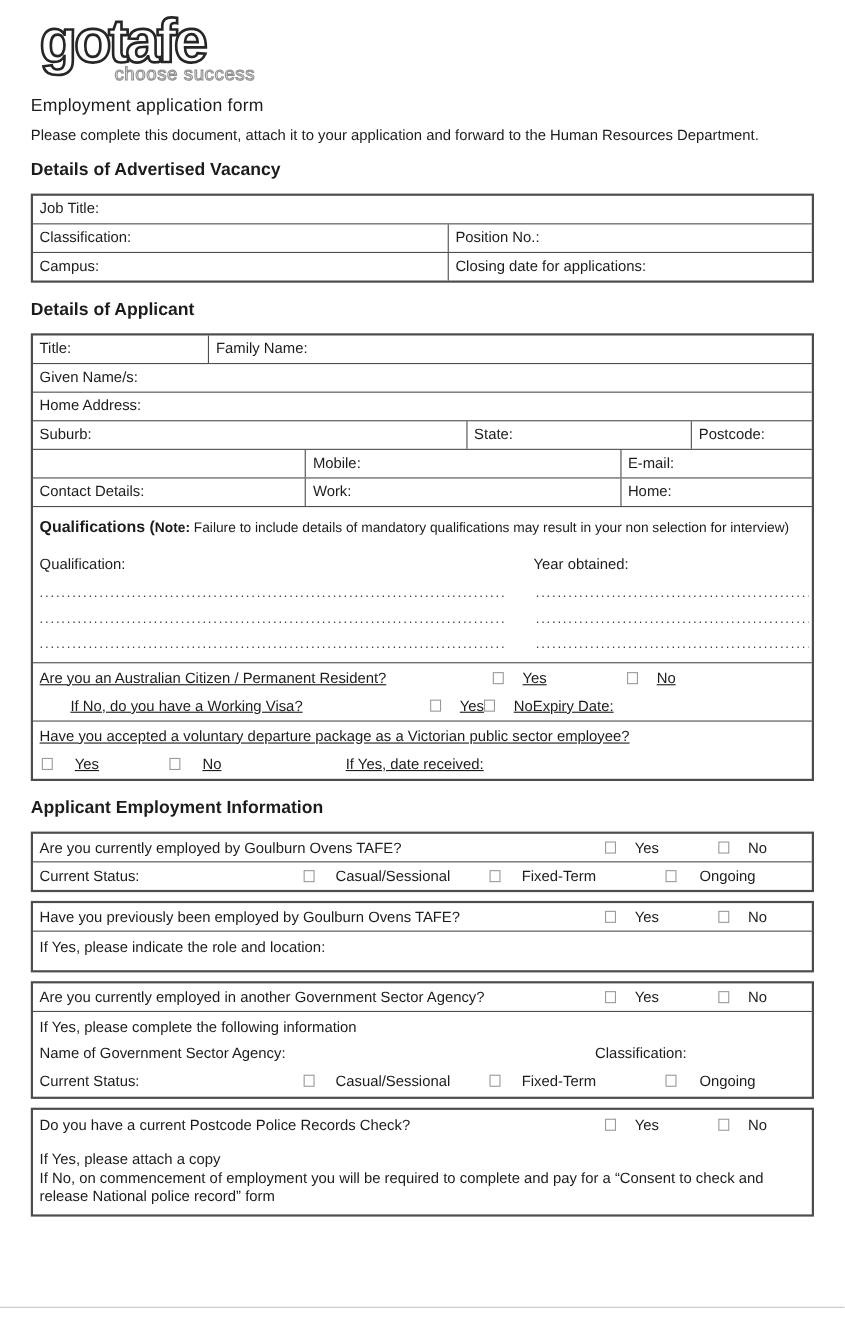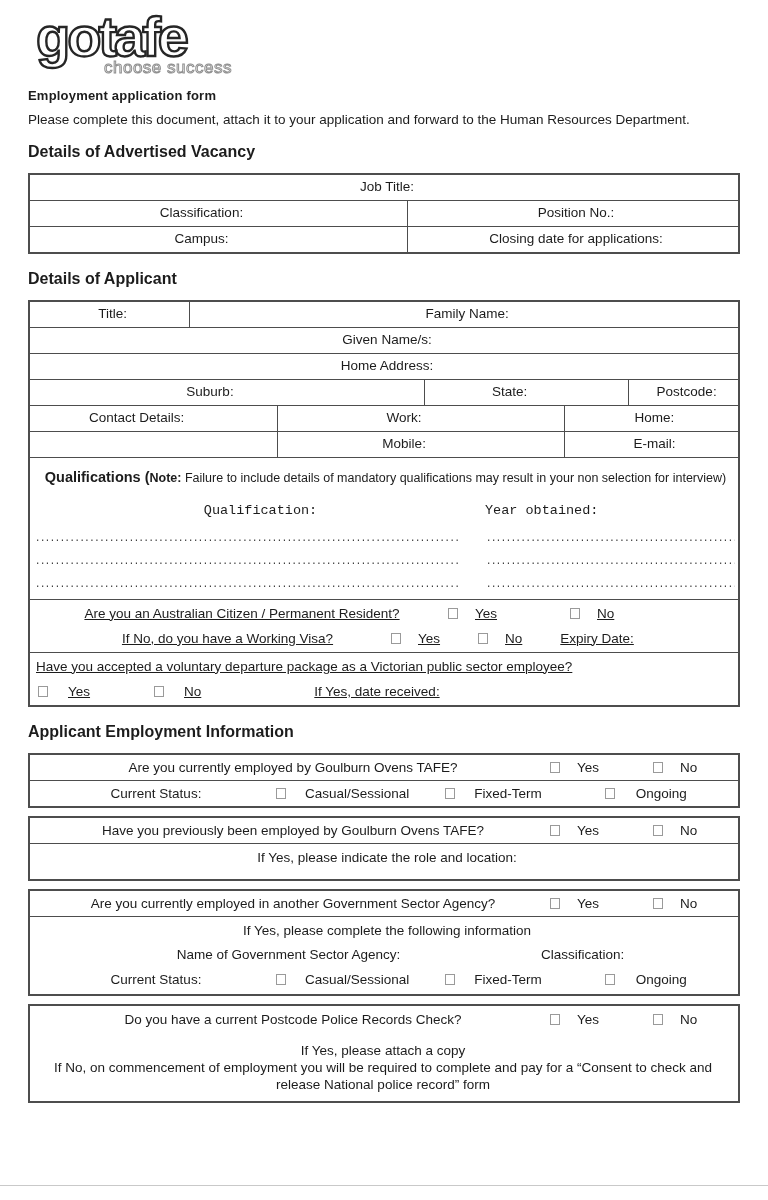--- a/index.html
+++ b/index.html
@@ -8,29 +8,29 @@
     width:768px; height:1200px; overflow:hidden;
     font-family:"Liberation Sans", sans-serif;
     color:#1c1c1c; font-size:13.5px;
   }
   .page { padding:4px 28px 0 28px; }
 
   
   .logo-wrap { height:76px; margin-left:2px; }
 
   
-  .doc-title { font-size:13px; font-weight:bold; margin-top:8px; letter-spacing:0.2px; }
+  .doc-title { font-size:16px; font-weight:normal; margin-top:8px; letter-spacing:0.2px; }
   .intro { margin-top:9px; font-size:13.5px; }
   .sec-h { font-size:16px; font-weight:bold; margin-top:16px; margin-bottom:12px; }
 
   
   .box { border:2px solid #4d4d4d; background:#fff; }
   .row { display:flex; align-items:stretch; }
   .row + .row { border-top:1.5px solid #4d4d4d;gap:40px; }
-  .cell { min-height:25px; line-height:24px; padding-left:6px;text-align:center; }
+  .cell { min-height:25px; line-height:24px; padding-left:6px; }
   .cell + .cell { border-left:1.5px solid #4d4d4d; }
   .grow { flex:1 1 auto; }
 
   
   .v-c1 { width:47.6%; }
   
   .a-title { width:22.5%; }
   .a-suburb { width:50%; } .a-state { width:23.2%; }
   .a-contact { width:29.3%; } .a-work { width:34.8%; }
 
@@ -40,31 +40,31 @@
     border:1px solid #9a9a9a; background:#fff;
     flex:0 0 auto; vertical-align:middle;
   }
 
   
   .q-row { display:flex; align-items:center; height:25px; padding-left:6px; }
   .qtext   { width:514px; flex:0 0 auto; }
   .qtext-c { width:412px; flex:0 0 auto; }
   .qtext-v { width:327px; flex:0 0 auto;margin-left:28px; }
   .opt { margin-left:17px; }
-  .ml54 { margin-left:54px; } .ml73 { margin-left:73px; } .ml38 { margin-left:38px; }
+  .ml54 { margin-left:54px; } .ml73 { margin-left:73px; } .ml38 { }
   .ml64 { margin-left:64px; } .ml20 { margin-left:20px; } .ml2 { margin-left:2px; }
   .ml113 { margin-left:113px; } .ml63 { margin-left:63px; }
   .ml19 { margin-left:19px; } .ml21 { margin-left:21px; } .ml36 { margin-left:36px; }
 
   
   .qual-cell { height:141px; padding:7px 8px 0 6px; }
   .qual-head { font-size:12.5px; }
   .qual-head .big { font-size:14.5px; font-weight:bold;margin-top:40px; }
   .qual-head .note-b { font-weight:bold; }
-  .qual-labels { display:flex; margin-top:9px; font-size:13.5px;font-family:Liberation Mono, monospace; }
+  .qual-labels { display:flex; margin-top:9px; font-size:13.5px; }
   .qual-labels .l { width:449px; }
   .dotrow { display:flex; margin-top:7px; }
   .dots {
     display:inline-block; overflow:hidden; white-space:nowrap;
     height:16px; line-height:14px; font-size:12px; letter-spacing:1.6px; color:#3c3c3c;
   }
   .dots-l { width:424px; }
   .dots-r { width:248px; margin-left:27px; }
 
   
@@ -153,37 +153,37 @@
         <span>Suburb:</span>
       </div>
       <div class="cell a-state">
         <span>State:</span>
       </div>
       <div class="cell grow">
         <span>Postcode:</span>
       </div>
     </div>
     <div class="row">
-      <div class="cell a-contact">
-        <span>Contact Details:</span>
-      </div>
-      <div class="cell a-work">
-        <span>Work:</span>
-      </div>
-      <div class="cell grow">
-        <span>Home:</span>
-      </div>
-    </div>
-    <div class="row">
       <div class="cell a-contact"></div>
       <div class="cell a-work">
         <span>Mobile:</span>
       </div>
       <div class="cell grow">
         <span>E-mail:</span>
+      </div>
+    </div>
+    <div class="row">
+      <div class="cell a-contact">
+        <span>Contact Details:</span>
+      </div>
+      <div class="cell a-work">
+        <span>Work:</span>
+      </div>
+      <div class="cell grow">
+        <span>Home:</span>
       </div>
     </div>
 
     <div class="row">
       <div class="cell grow qual-cell">
         <div class="qual-head">
           <span class="big">Qualifications (</span><span class="note-b">Note:</span><span>  Failure to include details of mandatory qualifications may result in your non selection for interview)</span>
         </div>
         <div class="qual-labels">
           <span class="l">Qualification:</span>

